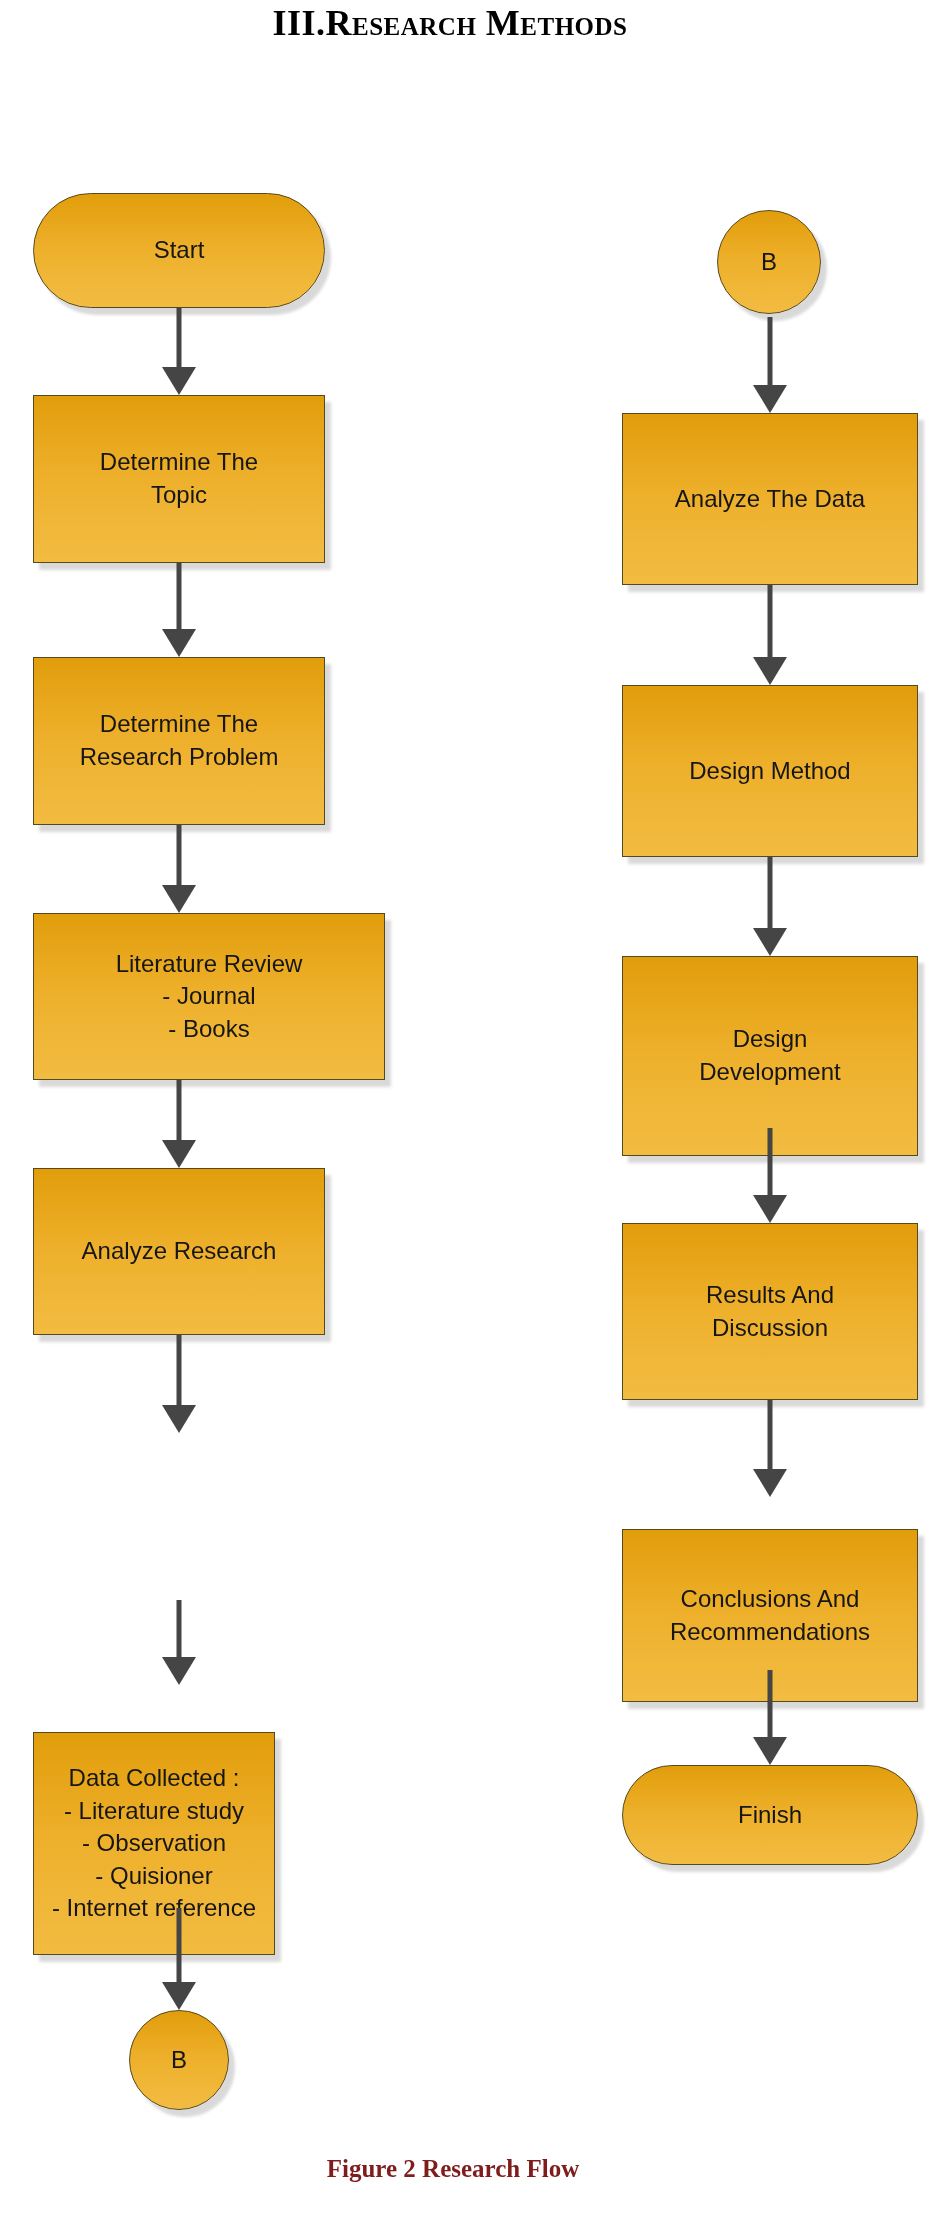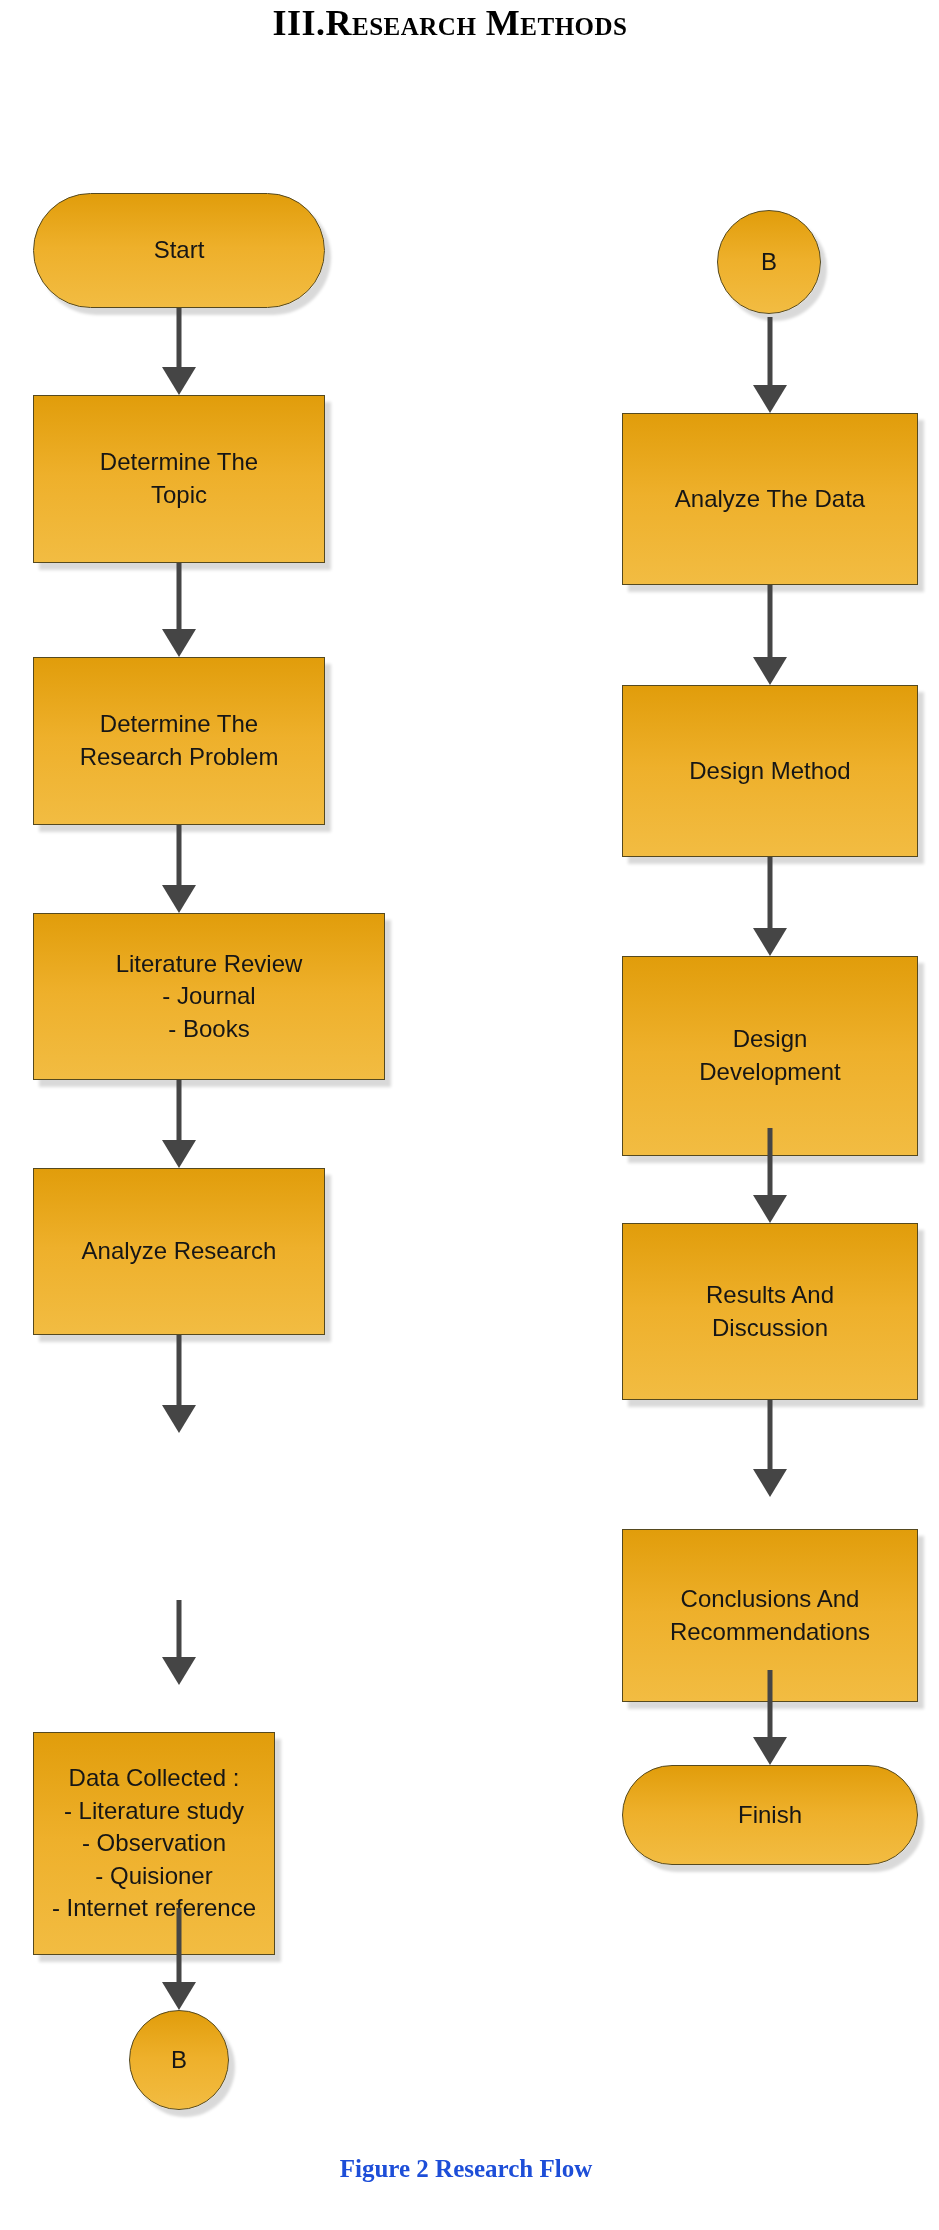--- a/index.html
+++ b/index.html
@@ -14,26 +14,26 @@
     position:absolute;top:2px;left:0;width:900px;
     text-align:center;
     font-family:"Liberation Serif", serif;
     font-weight:bold;
     font-variant:small-caps;
     font-size:36px;
     letter-spacing:0.5px;
     color:#000;
   }
   .figure-caption{
-    position:absolute;top:2155px;left:16px;width:900px;
+    position:absolute;top:2155px;left:3px;width:900px;
     text-align:center;
     font-family:"Liberation Serif", serif;
     font-weight:bold;
     font-size:25px;
-    color:#1d4ed8;
+    color:#7f1d1d;
   }
   .node{
     position:absolute;
     display:flex;align-items:center;justify-content:center;
     text-align:center;
     white-space:pre-line;
     font-size:24px;line-height:1.36;
     color:#161616;
     background:linear-gradient(180deg,#e19d0b 0%,#eeb02b 48%,#f2bc42 100%);
     border:1.5px solid #55491f;

